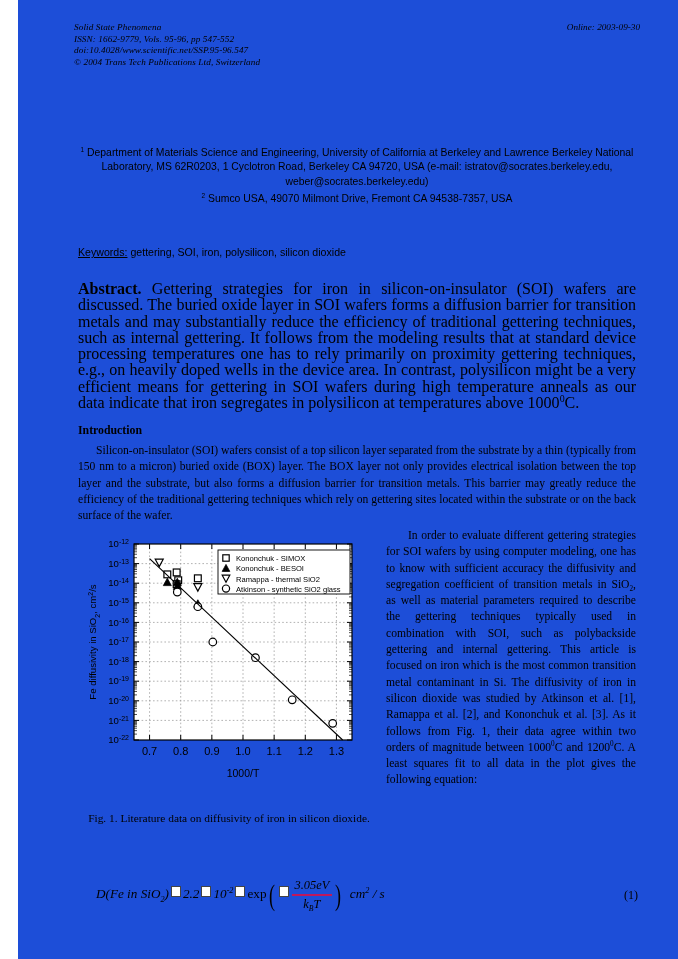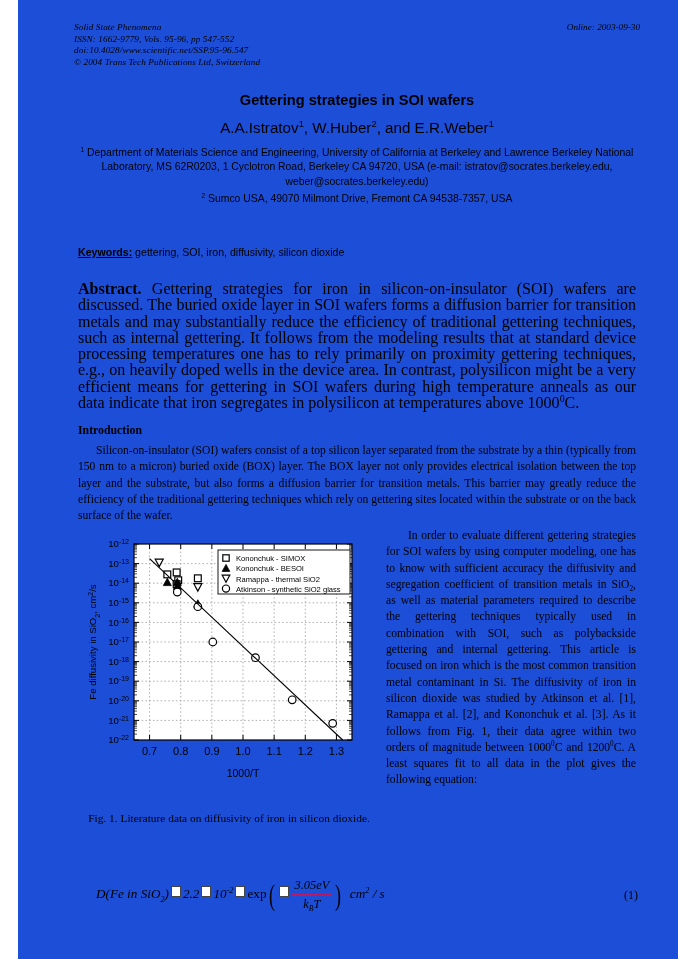--- a/index.html
+++ b/index.html
@@ -80,21 +80,21 @@
 
   
   .keywords {
     position: absolute;
     left: 60px; top: 246px;
     width: 560px;
     font-family: "Liberation Sans", sans-serif;
     font-size: 10.6px;
   }
   .keywords .kw-label {
-    font-weight: bold;
+    font-weight: normal;
     text-decoration: underline;
   }
 
   
   .abstract {
     position: absolute;
     left: 60px; top: 281px;
     width: 558px;
     font-size: 16px;
     line-height: 16.3px;
@@ -206,29 +206,27 @@
     <div class="runhead-left">
       <div>Solid State Phenomena</div>
       <div>ISSN: 1662-9779, Vols. 95-96, pp 547-552</div>
       <div>doi:10.4028/www.scientific.net/SSP.95-96.547</div>
       <div>© 2004 Trans Tech Publications Ltd, Switzerland</div>
     </div>
     <div class="runhead-right">Online: 2003-09-30</div>
     <div class="clear"></div>
   </div>
 
-  <div class="title">Gettering strategies in SOI wafers</div>
-
-  <div class="authors">A.A.Istratov<sup>1</sup>, W.Huber<sup>2</sup>, and E.R.Weber<sup>1</sup></div>
+
 
   <div class="affil affil1"><sup>1</sup> Department of Materials Science and Engineering, University of California at Berkeley and Lawrence Berkeley National Laboratory, MS 62R0203, 1 Cyclotron Road, Berkeley CA 94720, USA (e-mail: istratov@socrates.berkeley.edu, weber@socrates.berkeley.edu)</div>
 
   <div class="affil affil2"><sup>2</sup> Sumco USA, 49070 Milmont Drive, Fremont CA 94538-7357, USA</div>
 
-  <div class="keywords"><span class="kw-label">Keywords:</span><span> gettering, SOI, iron, diffusivity, silicon dioxide</span></div>
+  <div class="keywords"><span class="kw-label">Keywords:</span><span> gettering, SOI, iron, polysilicon, silicon dioxide</span></div>
 
   <div class="abstract"><b>Abstract.</b>&nbsp;Gettering strategies for iron in silicon-on-insulator (SOI) wafers are discussed. The buried oxide layer in SOI wafers forms a diffusion barrier for transition metals and may substantially reduce the efficiency of traditional gettering techniques, such as internal gettering. It follows from the modeling results that at standard device processing temperatures one has to rely primarily on proximity gettering techniques, e.g., on heavily doped wells in the device area. In contrast, polysilicon might be a very efficient means for gettering in SOI wafers during high temperature anneals as our data indicate that iron segregates in polysilicon at temperatures above 1000<sup>0</sup>C.</div>
 
   <div class="sec-head">Introduction</div>
 
   <div class="intro">Silicon-on-insulator (SOI) wafers consist of a top silicon layer separated from the substrate by a thin (typically from 150 nm to a micron) buried oxide (BOX) layer. The BOX layer not only provides electrical isolation between the top layer and the substrate, but also forms a diffusion barrier for transition metals. This barrier may greatly reduce the efficiency of the traditional gettering techniques which rely on gettering sites located within the substrate or on the back surface of the wafer.</div>
 
   <div class="rightcol">In order to evaluate different gettering strategies for SOI wafers by using computer modeling, one has to know with sufficient accuracy the diffusivity and segregation coefficient of transition metals in SiO<sub>2</sub>, as well as material parameters required to describe the gettering techniques typically used in combination with SOI, such as polybackside gettering and internal gettering. This article is focused on iron which is the most common transition metal contaminant in Si. The diffusivity of iron in silicon dioxide was studied by Atkinson et al. [1], Ramappa et al. [2], and Kononchuk et al. [3]. As it follows from Fig. 1, their data agree within two orders of magnitude between 1000<sup>0</sup>C and 1200<sup>0</sup>C. A least squares fit to all data in the plot gives the following equation:</div>
 
   <div class="figure-wrap">

